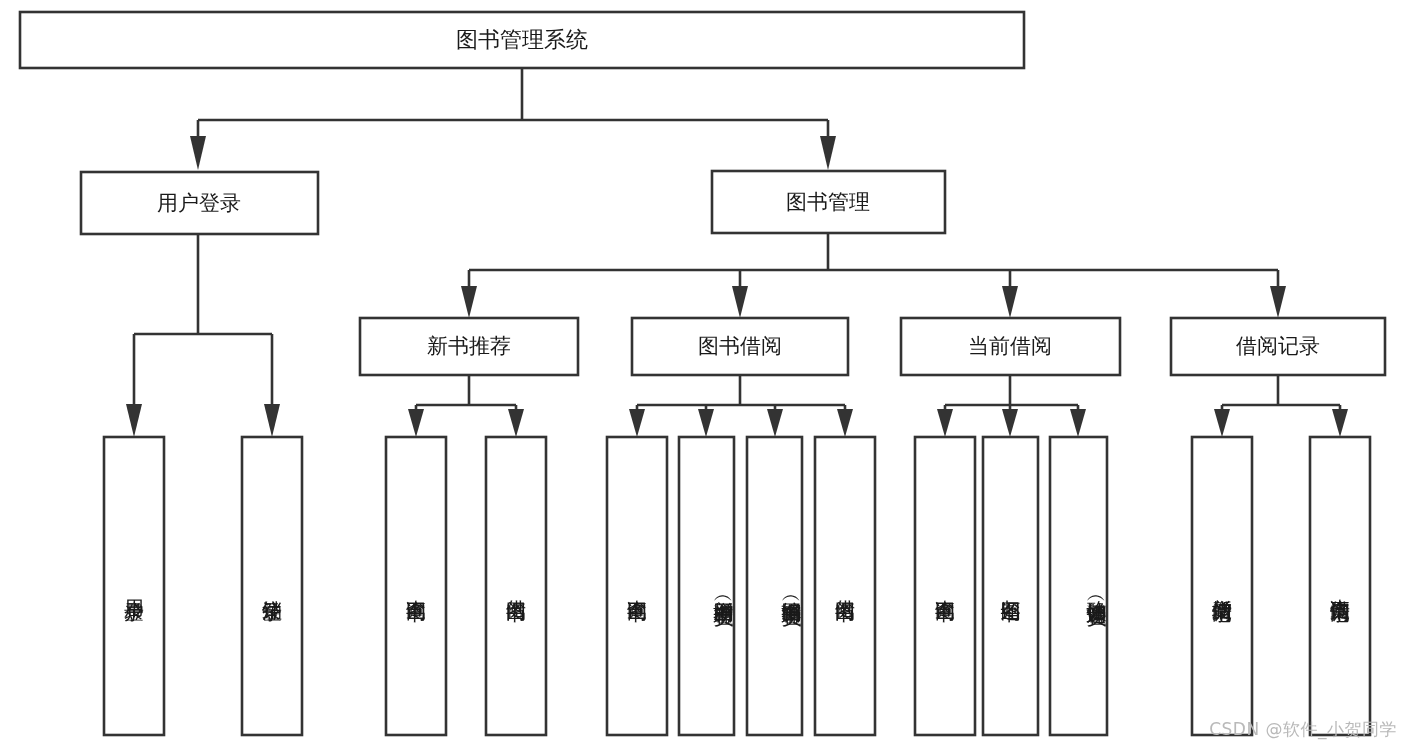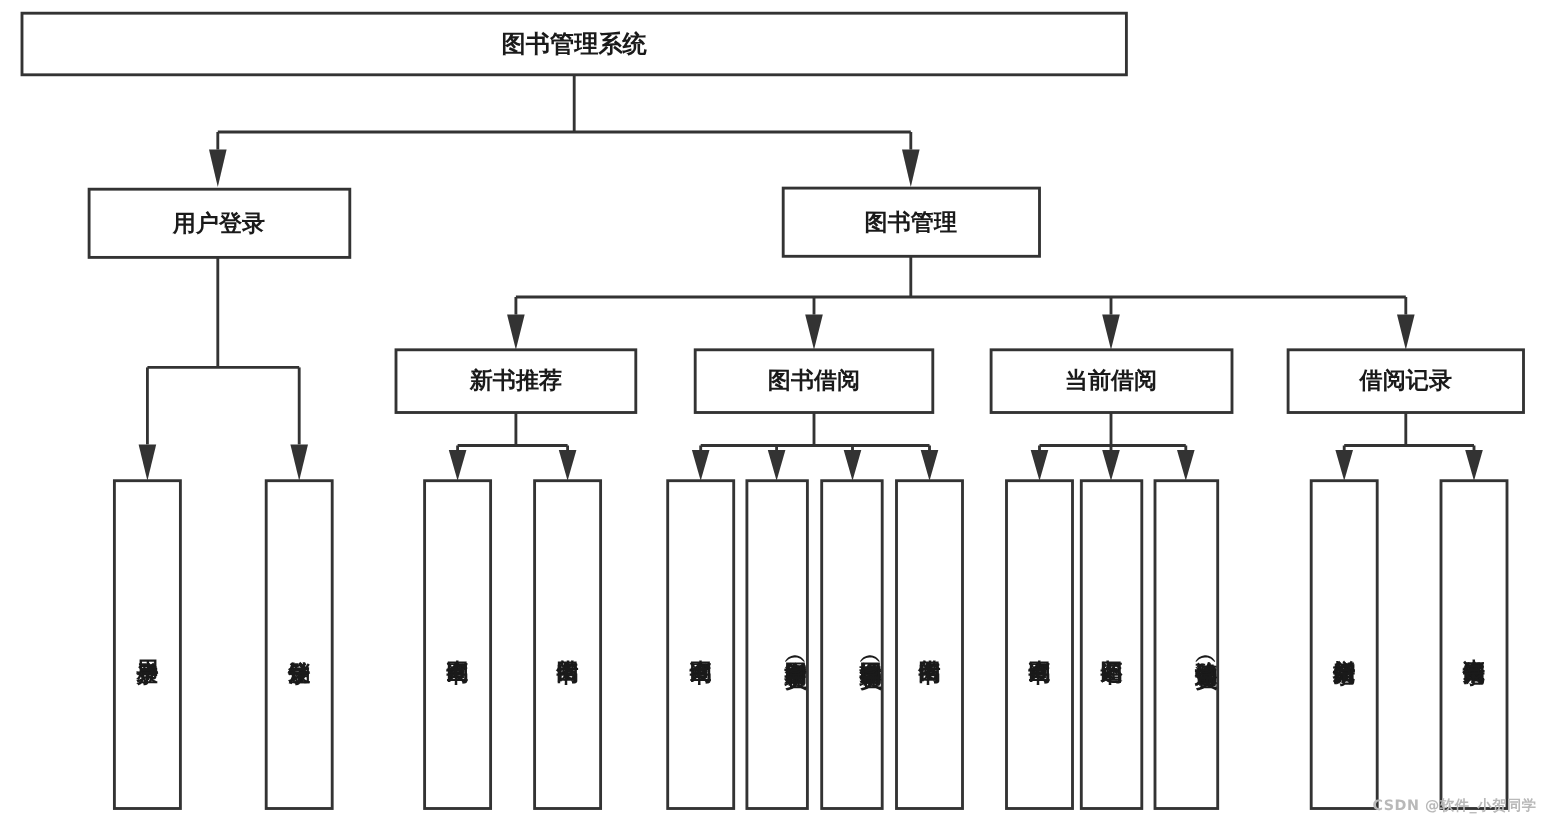--- a/index.html
+++ b/index.html
@@ -12,21 +12,20 @@
     width: 1405px;
     height: 747px;
     font-family: "DejaVu Sans", "Liberation Sans", sans-serif;
     overflow: hidden;
   }
   #diagram-root {
     position: relative;
     width: 1405px;
     height: 747px;
     background: #ffffff;
-    font-weight: bold;
   }
   svg#diagram-svg {
     position: absolute;
     left: 0;
     top: 0;
     width: 1405px;
     height: 747px;
     display: block;
   }
   .node-rect {
@@ -80,21 +79,21 @@
   .leaf-label.align-top {
     display: flex;
     align-items: flex-start;
     justify-content: center;
   }
   #watermark {
     position: absolute;
     right: 8px;
     bottom: 6px;
     font-family: "DejaVu Sans", "Liberation Sans", sans-serif;
-    font-size: 13px;
+    font-size: 17px;
     color: #b9b9b9;
     letter-spacing: 0.5px;
     white-space: nowrap;
     user-select: none;
   }
 </style>
 </head>
 <body>
 
 <div id="diagram-root">

